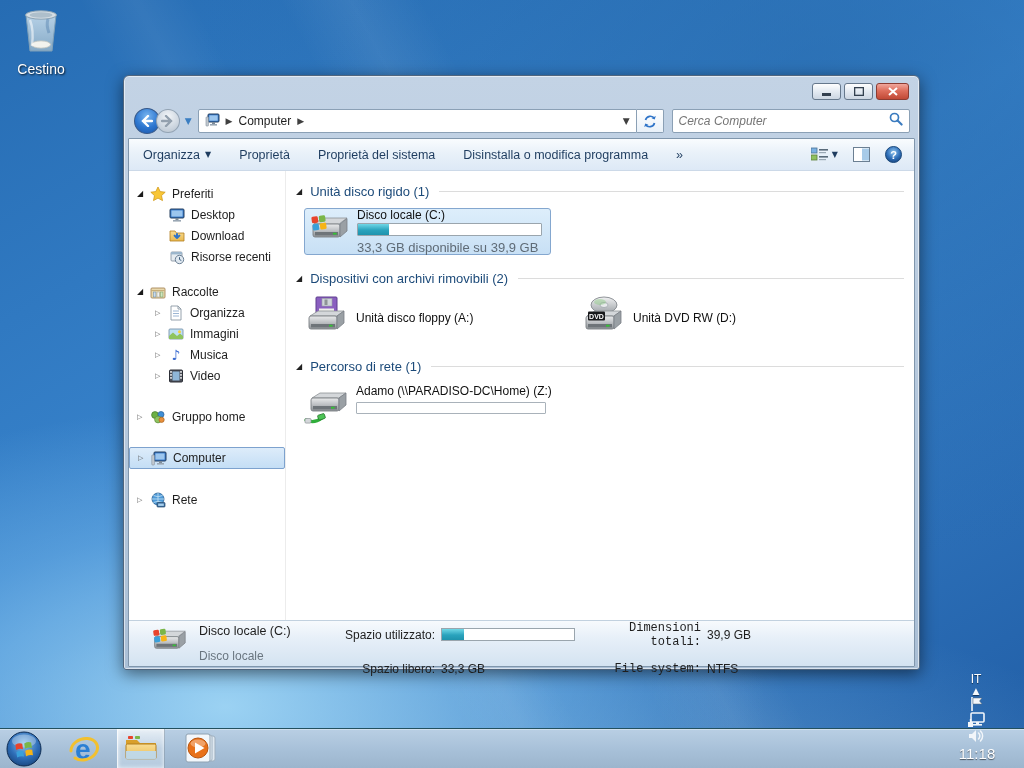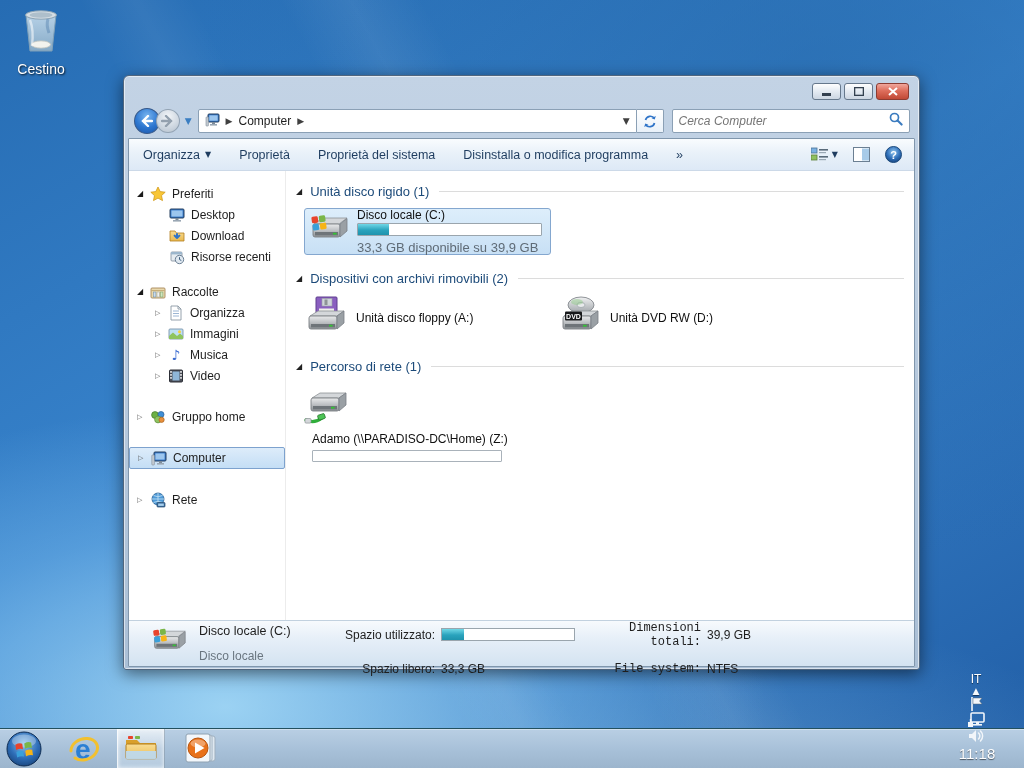--- a/index.html
+++ b/index.html
@@ -76,25 +76,25 @@
   .sec-head .rule { flex:1; height:1px; background:#dcdcdc; margin:0 4px 0 10px; }
 
   .cdrive { margin:7px 0 0 10px; width:247px; height:47px; border:1px solid #84a7cf; border-radius:3px;
     background:linear-gradient(#ddeefb,#c8e0f5); display:flex; align-items:center; padding:2px 4px; }
   .cdrive .info { margin-left:8px; }
   .cdrive .nm { font-size:12px; color:#111; margin-bottom:1px; }
   .meter { width:185px; height:13px; background:#fff; border:1px solid #9aa5ad; border-radius:1px; overflow:hidden; }
   .meter .fill { height:100%; background:linear-gradient(#6fd7e6,#2aa3bd 55%,#1f93ad); }
   .cdrive .cap { font-size:13px; color:#5f6b76; margin-top:4px; }
 
-  .remo-row { display:flex; margin:6px 0 0 10px; }
+  .remo-row { display:flex; margin:6px 0 0 10px;gap:23px; }
   .ritem { display:flex; align-items:center; width:254px; height:48px; }
   .ritem .nm { font-size:12px; color:#111; margin-left:8px; }
 
-  .netitem { display:flex; margin:8px 0 0 10px;flex-direction:column; }
+  .netitem { display:flex; margin:8px 0 0 10px; }
   .netitem .col { margin-left:8px; }
   .netitem .nm { font-size:12px; color:#111; width:200px; line-height:1.25; }
   .meter2 { width:190px; height:12px; background:#fff; border:1px solid #a9b2ba; border-radius:1px; margin-top:3px; }
 
   .details { height:46px; border-top:1px solid #c2d1df; background:linear-gradient(#f7fafd,#e6eff8 40%,#d4e3f1);
     display:flex; align-items:center; padding-left:22px; font-size:12px; color:#1e1e1e; }
   .details .head { width:128px; margin-left:12px; }
   .details .head .t { font-size:12.5px; }
   .details .head .s { color:#6a7680; margin-top:11px; }
   .dcol { display:flex; flex-direction:column; gap:4px; }

